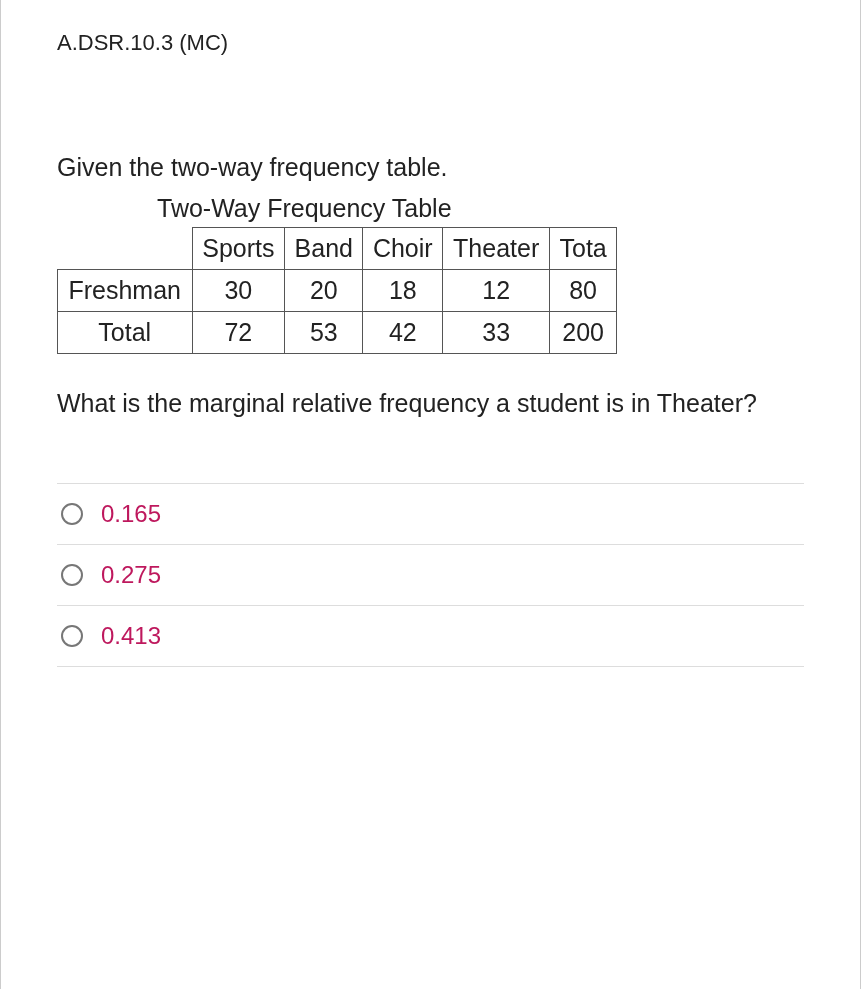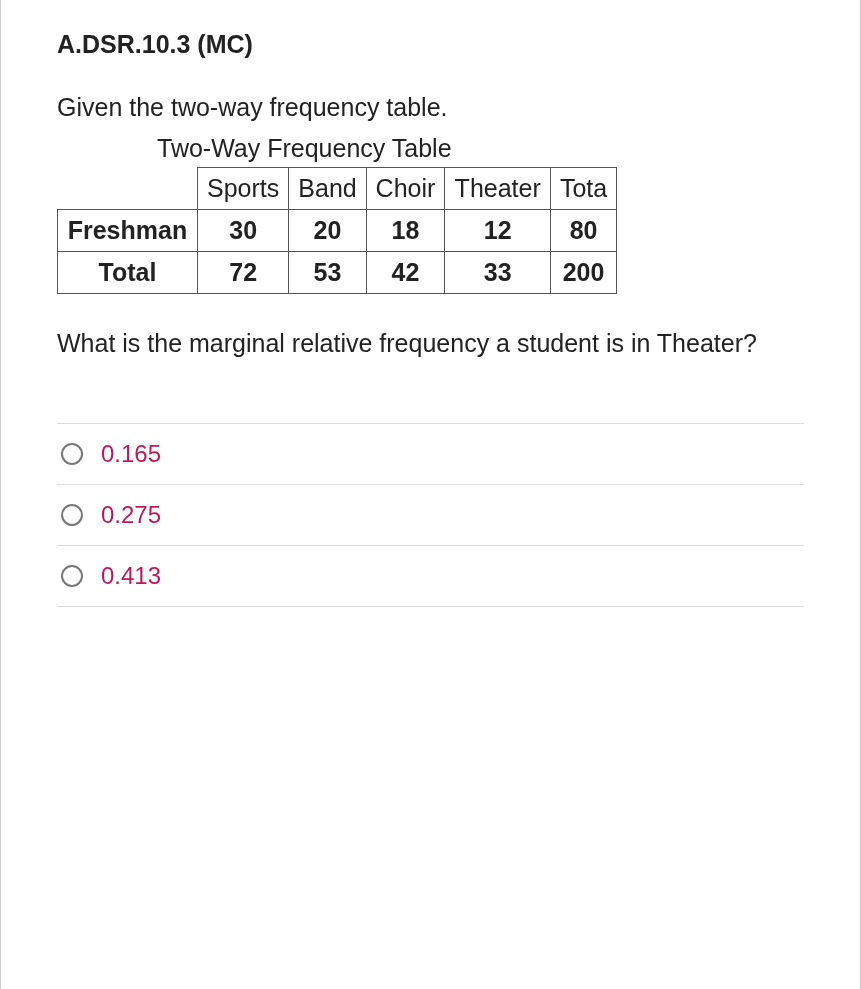--- a/index.html
+++ b/index.html
@@ -12,24 +12,24 @@
     height: 989px;
     overflow: hidden;
   }
   .question-card {
     border-left: 1px solid #ccc;
     border-right: 1px solid #ccc;
     padding: 30px 56px 30px 56px;
     height: 100%;
   }
   .question-code {
-    font-size: 25px;
-    font-weight: 700;
+    font-size: 22px;
+    font-weight: 400;
     color: #222;
-    margin-bottom: 34px;
+    margin-bottom: 97px;
   }
   .question-intro {
     font-size: 25px;
     color: #222;
     margin-bottom: 12px;
   }
   .table-wrapper {
     width: 560px;
     margin: 0 0 30px 0;
     overflow: hidden;
@@ -45,21 +45,20 @@
     border-collapse: collapse;
     font-size: 25px;
     color: #222;
     width: 100%;
   }
   table.freq th, table.freq td {
     border: 1px solid #555;
     padding: 6px 8px;
     text-align: center;
     white-space: nowrap;
-    font-weight: bold;
   }
   table.freq th {
     font-weight: 400;
   }
   table.freq th:first-child {
     border-top: none;
     border-left: none;
   }
   table.freq tr:first-child th:first-child {
     background: transparent;

